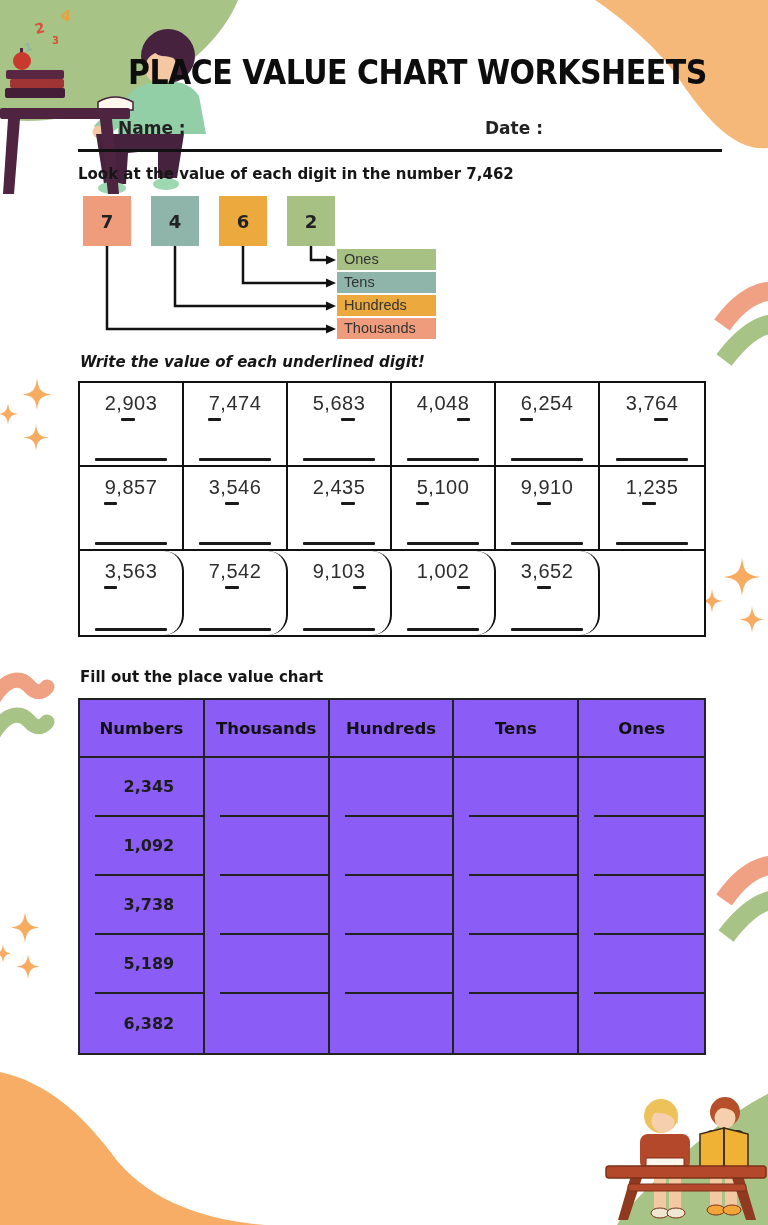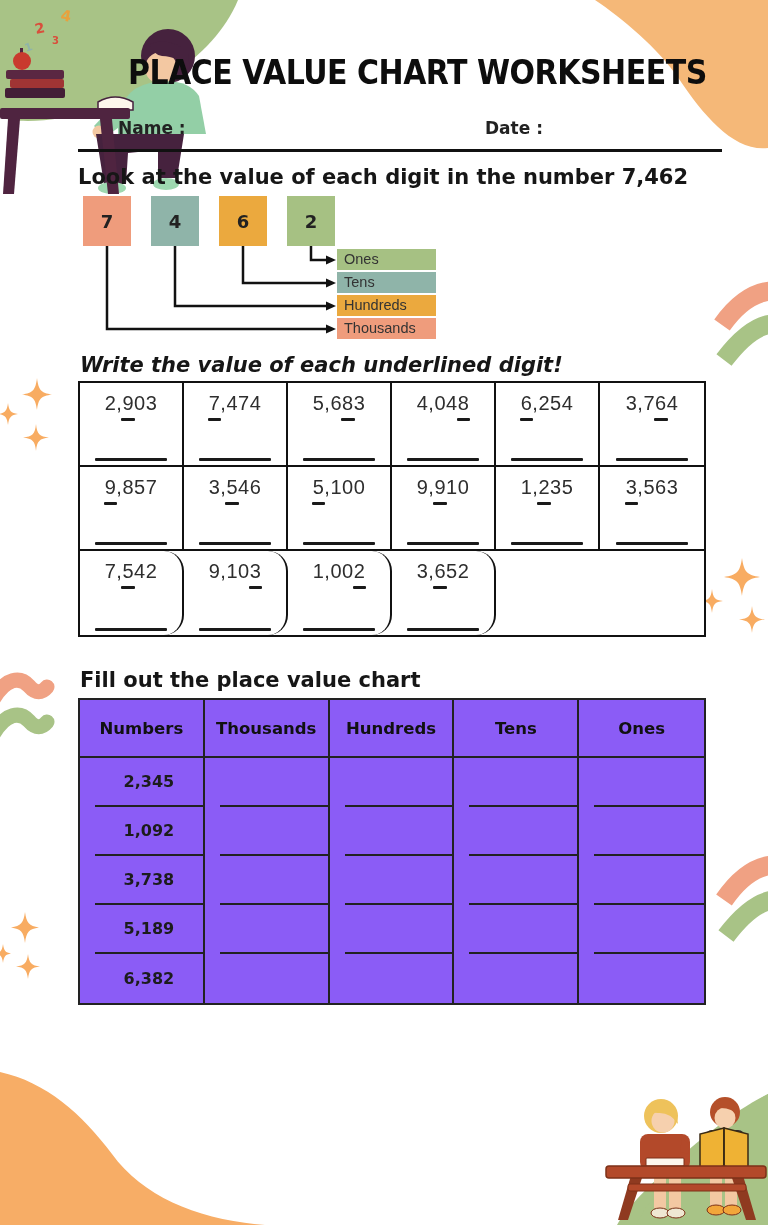--- a/index.html
+++ b/index.html
@@ -14,21 +14,21 @@
   .title {
     position:absolute; left:128px; top:52px; width:560px;
     font-size:30px; font-weight:bold; letter-spacing:-0.5px; color:#0d0d0d;
     transform:scaleY(1.15); transform-origin:left top; white-space:nowrap;
   }
   .meta-label { position:absolute; top:118px; font-size:17px; font-weight:bold; color:#222; }
   .name-label { left:118px; }
   .date-label { left:485px; }
   .divider { position:absolute; left:78px; top:149px; width:644px; height:3px; background:#111; }
 
-  .sec-heading { position:absolute; font-size:21px; font-weight:bold; color:#161616; white-space:nowrap; }
+  .sec-heading { position:absolute; font-size:15px; font-weight:bold; color:#161616; white-space:nowrap; }
   .h1 { left:78px; top:165px; }
   .h2 { left:80px; top:353px;font-style:italic; }
   .h3 { left:80px; top:668px; }
 
   
   .digit-row { position:absolute; left:83px; top:196px; display:flex; gap:20px; }
   .digit-box {
     width:48px; height:50px; display:flex; align-items:center; justify-content:center;
     font-size:18px; font-weight:bold; color:#222;
   }
@@ -67,21 +67,21 @@
   .pvtable {
     position:absolute; left:78px; top:698px; width:628px;
     display:grid; grid-template-columns:repeat(5,1fr);
     border:2.5px solid #222; background:#8b5cf6;
   }
   .pvcell { border-right:2px solid #222; border-bottom:2px solid #222;
     display:flex; align-items:center; justify-content:center; }
   .pvcell:nth-child(5n) { border-right:none; }
   .pvcell:nth-child(n+26) { border-bottom:none; }
   .pvh { height:58px; font-size:16.5px; font-weight:bold; color:#111; }
-  .pvc { height:49px; font-size:16px; font-weight:bold; color:#1c1c1c;
+  .pvc { height:59px; font-size:16px; font-weight:bold; color:#1c1c1c;
     font-family:"DejaVu Sans",sans-serif;margin-left:15px; }
 </style>
 </head>
 <body>
 
 <div class="page">
 
   <svg class="deco" style="left:0;top:0" width="768" height="1225" viewBox="0 0 768 1225">
     <path d="M0,0 L238,0 C214,58 142,104 62,118 C36,122 12,122 0,117 Z" fill="#A8C386"></path>
     <path d="M595,0 L768,0 L768,148 C734,152 704,116 679,79 C659,49 622,18 595,0 Z" fill="#F5B878"></path>
@@ -246,20 +246,24 @@
       </div>
       <div class="ucell">
         <div class="unum"><span class="u">9</span><span>,</span><span>8</span><span>5</span><span>7</span></div>
         <div class="ans-line"></div>
       </div>
       <div class="ucell">
         <div class="unum"><span>3</span><span>,</span><span class="u">5</span><span>4</span><span>6</span></div>
         <div class="ans-line"></div>
       </div>
       <div class="ucell">
+        <div class="unum"><span>2</span><span>,</span><span>4</span><span class="u">3</span><span>5</span></div>
+        <div class="ans-line"></div>
+      </div>
+      <div class="ucell">
         <div class="unum"><span class="u">5</span><span>,</span><span>1</span><span>0</span><span>0</span></div>
         <div class="ans-line"></div>
       </div>
       <div class="ucell">
         <div class="unum"><span>9</span><span>,</span><span class="u">9</span><span>1</span><span>0</span></div>
         <div class="ans-line"></div>
       </div>
       <div class="ucell">
         <div class="unum"><span>1</span><span>,</span><span class="u">2</span><span>3</span><span>5</span></div>
         <div class="ans-line"></div>

